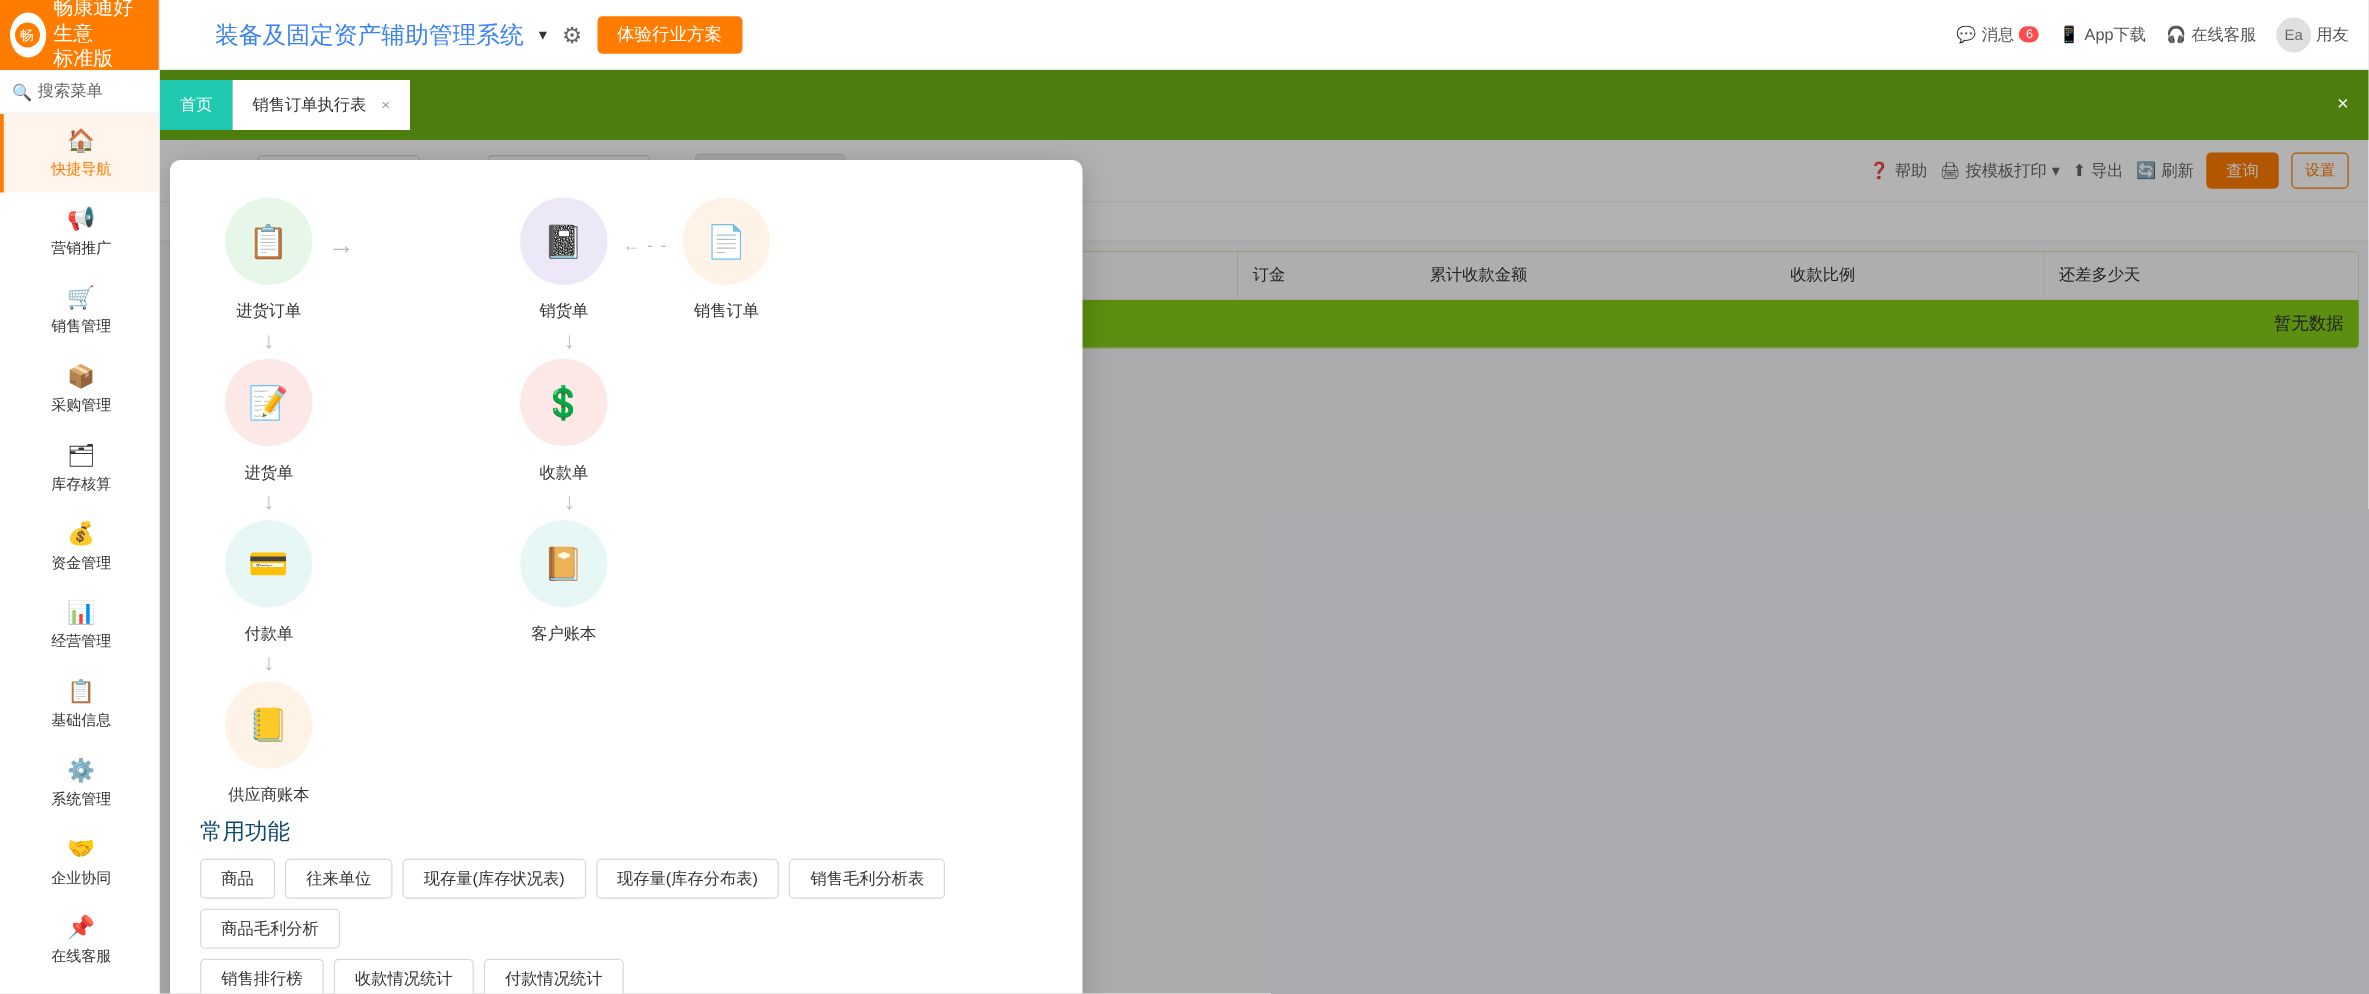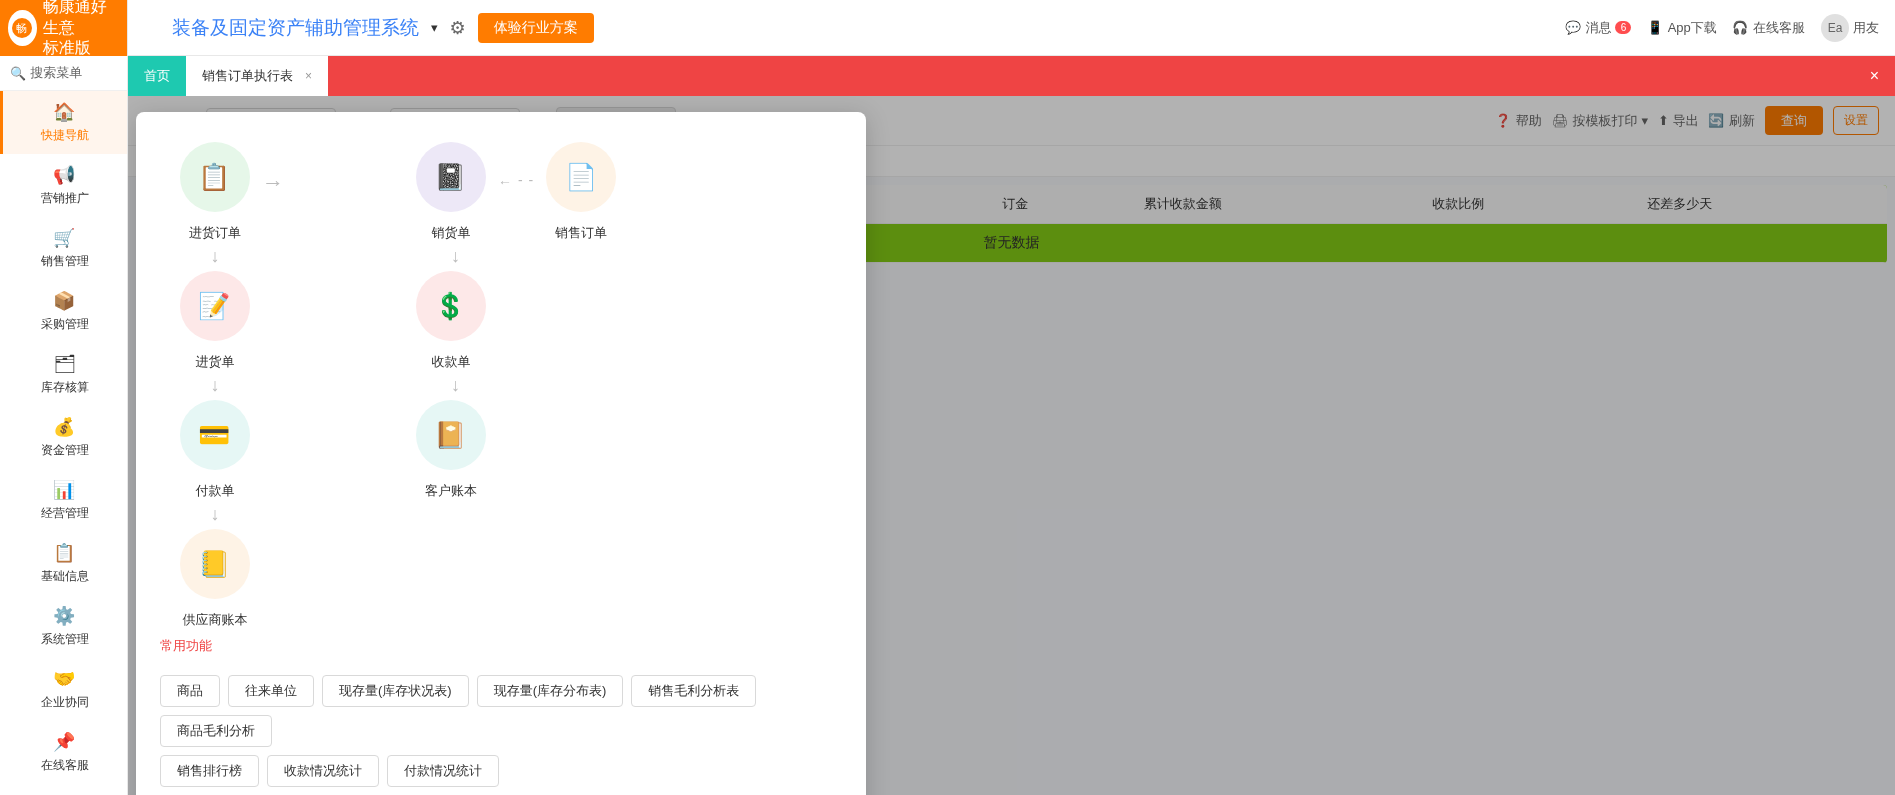--- a/index.html
+++ b/index.html
@@ -28,21 +28,21 @@
     .topbar-title { font-size: 19px; color: #3b82f6; font-weight: 500; margin-left: 28px; }
     .topbar-dropdown { display: flex; align-items: center; gap: 4px; cursor: pointer; color: #333; }
     .topbar-gear { color: #666; cursor: pointer; font-size: 18px; }
     .topbar-btn { background: #ff7c00; color: #fff; border: none; border-radius: 4px; padding: 6px 16px; cursor: pointer; font-size: 14px; }
     .topbar-right { margin-left: auto; display: flex; align-items: center; gap: 16px; color: #555; font-size: 13px; }
     .topbar-right-item { display: flex; align-items: center; gap: 4px; cursor: pointer; }
     .badge { background: #ff4d4f; color: #fff; border-radius: 10px; font-size: 10px; padding: 1px 5px; min-width: 16px; text-align: center; }
     .avatar { width: 28px; height: 28px; border-radius: 50%; background: #e0e0e0; display: flex; align-items: center; justify-content: center; font-size: 12px; color: #666; }
 
     
-    .tabs { height: 40px; background: #ef4444; display: flex; align-items: center; padding: 0 0 0 0; }
+    .tabs { height: 56px; background: #4d7c0f; display: flex; align-items: center; padding: 0 0 0 0; }
     .tab { padding: 0 16px; height: 40px; display: flex; align-items: center; gap: 8px; cursor: pointer; font-size: 13px; color: #fff; }
     .tab.home { background: #1ec9b0; }
     .tab.active { background: #fff; color: #333; border-radius: 0; }
     .tab-close { font-size: 12px; color: #999; margin-left: 4px; cursor: pointer; }
     .tab-x-btn { margin-left: auto; padding: 0 16px; color: #fff; cursor: pointer; font-size: 16px; }
 
     
     .content-area { flex: 1; background: #f5f6fa; position: relative; overflow: hidden; }
 
     
@@ -57,39 +57,39 @@
     .calendar-icon { color: #aaa; cursor: pointer; }
 
     
     .more-conditions { background: #fff; padding: 6px 16px; border-bottom: 1px solid #eee; font-size: 13px; color: #666; }
 
     
     .table-wrap { background: #84cc16; margin: 8px; border-radius: 4px; overflow: auto; }
     .data-table { width: 100%; border-collapse: collapse; font-size: 13px; }
     .data-table th { background: #fafafa; padding: 10px 12px; text-align: left; color: #333; font-weight: 500; border-bottom: 1px solid #eee; white-space: nowrap; }
     .data-table td { padding: 10px 12px; border-bottom: 1px solid #f0f0f0; color: #333; white-space: nowrap; }
-    .no-data { text-align: center; padding: 60px; color: #999; font-size: 14px; }
+    .no-data { text-align: right; padding: 60px; color: #999; font-size: 14px; }
 
     
     .overlay { position: absolute; top: 0; left: 0; right: 0; bottom: 0; background: rgba(0,0,0,0.3); z-index: 100; display: flex; align-items: flex-start; justify-content: flex-start; padding: 8px 0 0 8px; }
 
     
     .popup { background: #fff; border-radius: 8px; width: 730px; min-height: 560px; padding: 20px 24px 16px; position: relative; box-shadow: 0 4px 24px rgba(0,0,0,0.18); margin-top: 8px; }
     .flow-node { display: flex; flex-direction: column; align-items: center; gap: 8px; }
     .flow-circle { width: 70px; height: 70px; border-radius: 50%; display: flex; align-items: center; justify-content: center; font-size: 28px; }
     .flow-circle.green { background: #e6f7e9; }
     .flow-circle.red-light { background: #fde8e8; }
     .flow-circle.purple { background: #ede8f7; }
     .flow-circle.orange { background: #fef3e6; }
     .flow-circle.teal { background: #e6f7f5; }
     .flow-circle.red { background: #fde8e8; }
     .flow-label { font-size: 13px; color: #333; margin-top: 4px; }
 
     .common-funcs { margin-top: 8px; }
-    .common-funcs-title { font-size: 13px; color: #ef4444; margin-bottom: 20px; font-weight: 500; }
+    .common-funcs-title { font-size: 18px; color: #0c4a6e; margin-bottom: 10px; font-weight: 500; }
     .func-btns { display: flex; flex-wrap: wrap; gap: 8px; margin-bottom: 8px; }
     .func-btn { border: 1px solid #d9d9d9; border-radius: 4px; background: #fff; padding: 6px 16px; font-size: 13px; color: #333; cursor: pointer; white-space: nowrap; }
 
     
     .popup-scroll { display: flex; align-items: center; margin-top: 8px; gap: 4px; }
     .scroll-track { flex: 1; height: 8px; background: #e0e0e0; border-radius: 4px; position: relative; }
     .scroll-thumb { width: 80%; height: 8px; background: #bbb; border-radius: 4px; }
     .scroll-arrow { color: #999; font-size: 12px; cursor: pointer; }
   </style>
 </head>

